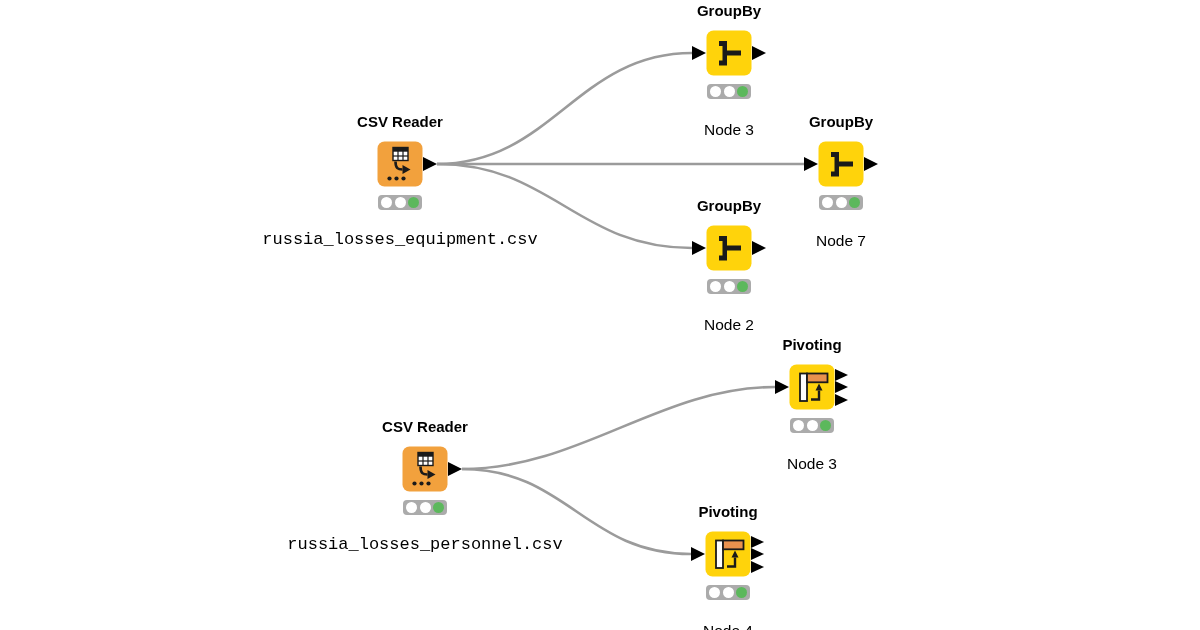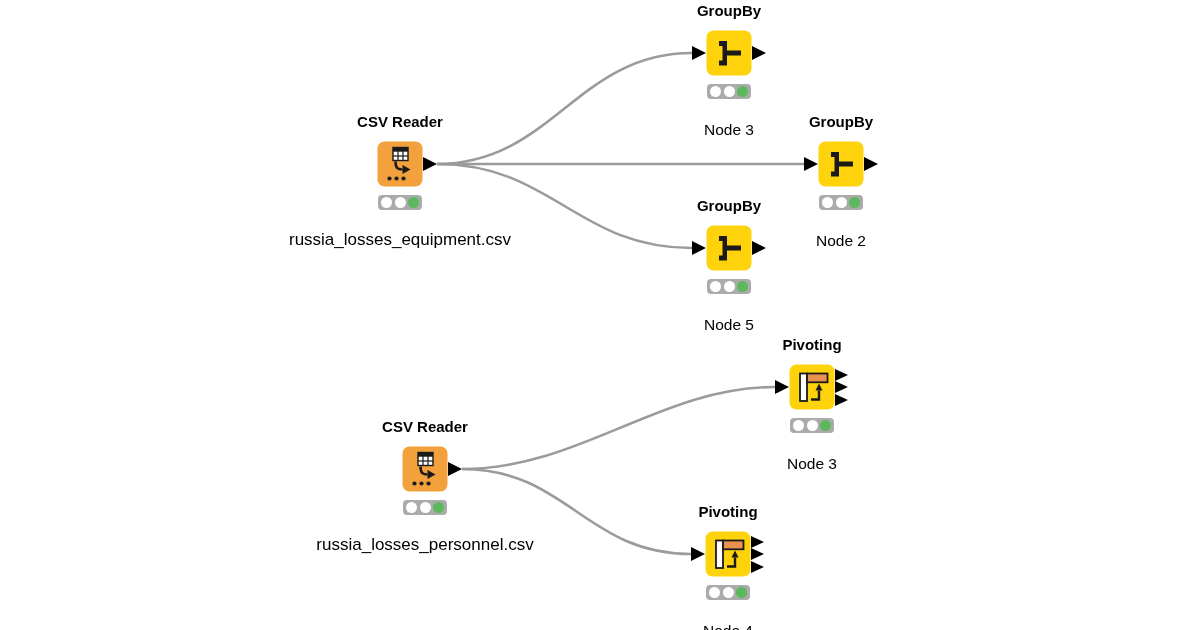--- a/index.html
+++ b/index.html
@@ -11,21 +11,21 @@
   .wire{stroke:#9B9B9B;stroke-width:2.6;fill:none;}
   .node{position:absolute;width:46px;height:40px;}
   .node-title{
     position:absolute;top:-27px;left:50%;transform:translateX(-50%);
     white-space:nowrap;font-weight:700;font-size:15px;line-height:15px;
   }
   .node-annotation{
     position:absolute;top:80px;left:50%;transform:translateX(-50%);
     white-space:nowrap;font-size:15.5px;line-height:16px;margin-top:12px;
   }
-  .node-annotation.file{font-size:17px;top:79px;}
+  .node-annotation.file{font-size:17px;top:79px;font-family:Liberation Mono, monospace;}
   .icon{position:absolute;left:0;top:0;width:46px;height:46px;}
   .icon svg{display:block;width:46px;height:46px;}
   .port{
     position:absolute;width:0;height:0;
     border-top:7.5px solid transparent;border-bottom:7.5px solid transparent;
     border-left:14px solid #000;
   }
   .port.in{left:-14px;top:15.5px;}
   .port.out{left:46px;top:15.5px;}
   .port.small{
@@ -106,39 +106,39 @@
         <path d="M13,11 h8 v9.5 h14 v5 h-14 v10 h-8 v-5 h3.5 v-14.5 h-3.5 z" fill="#1a1a1a"></path>
       </svg>
     </div>
     <div class="port in"></div>
     <div class="port out"></div>
     <div class="traffic">
       <span class="dot d1"></span>
       <span class="dot d2"></span>
       <span class="dot d3 lit"></span>
     </div>
-    <div class="node-annotation">Node 2</div>
+    <div class="node-annotation">Node 7</div>
   </div>
 
   <div class="node" style="left:706px;top:225px;">
     <div class="node-title">GroupBy</div>
     <div class="icon">
       <svg viewBox="0 0 46 46">
         <rect x="0.5" y="0.5" width="45" height="45" rx="7" fill="#FFD30B"></rect>
         <path d="M13,11 h8 v9.5 h14 v5 h-14 v10 h-8 v-5 h3.5 v-14.5 h-3.5 z" fill="#1a1a1a"></path>
       </svg>
     </div>
     <div class="port in"></div>
     <div class="port out"></div>
     <div class="traffic">
       <span class="dot d1"></span>
       <span class="dot d2"></span>
       <span class="dot d3 lit"></span>
     </div>
-    <div class="node-annotation">Node 5</div>
+    <div class="node-annotation">Node 2</div>
   </div>
 
   <div class="node" style="left:402px;top:446px;">
     <div class="node-title">CSV Reader</div>
     <div class="icon">
       <svg viewBox="0 0 46 46">
         <rect x="0.5" y="0.5" width="45" height="45" rx="7" fill="#F2A13D"></rect>
         <rect x="16" y="6.5" width="15" height="13" fill="#ffffff" stroke="#1a1a1a" stroke-width="1.4"></rect>
         <rect x="16" y="6.5" width="15" height="4.2" fill="#1a1a1a"></rect>
         <line x1="21" y1="6.5" x2="21" y2="19.5" stroke="#1a1a1a" stroke-width="1.2"></line>

